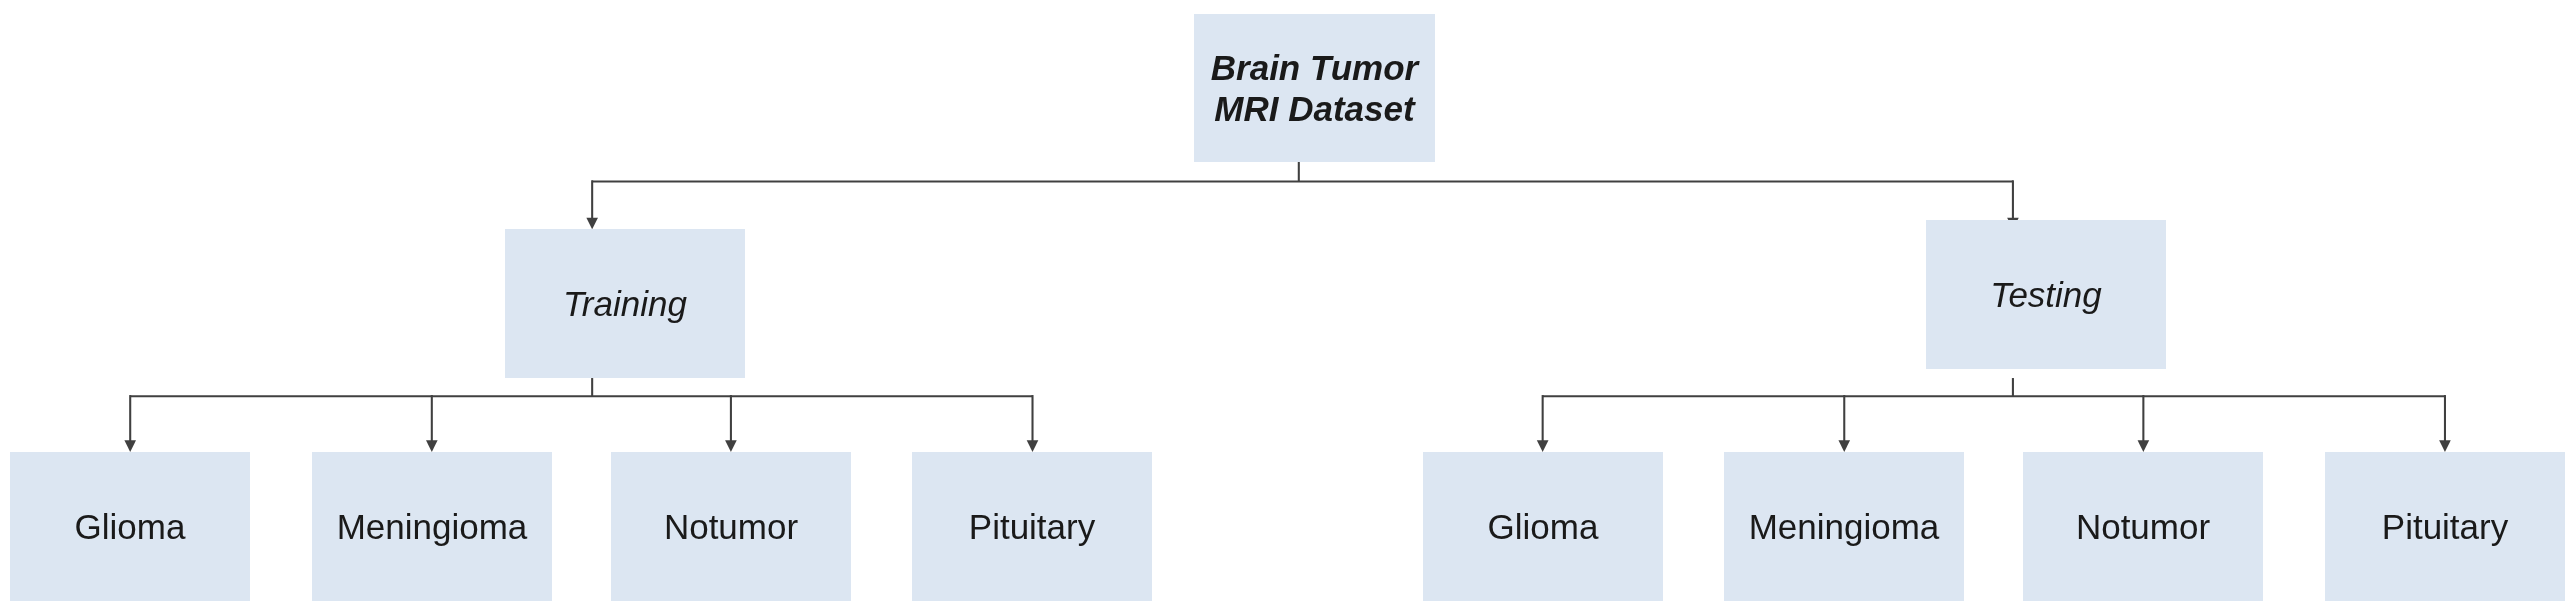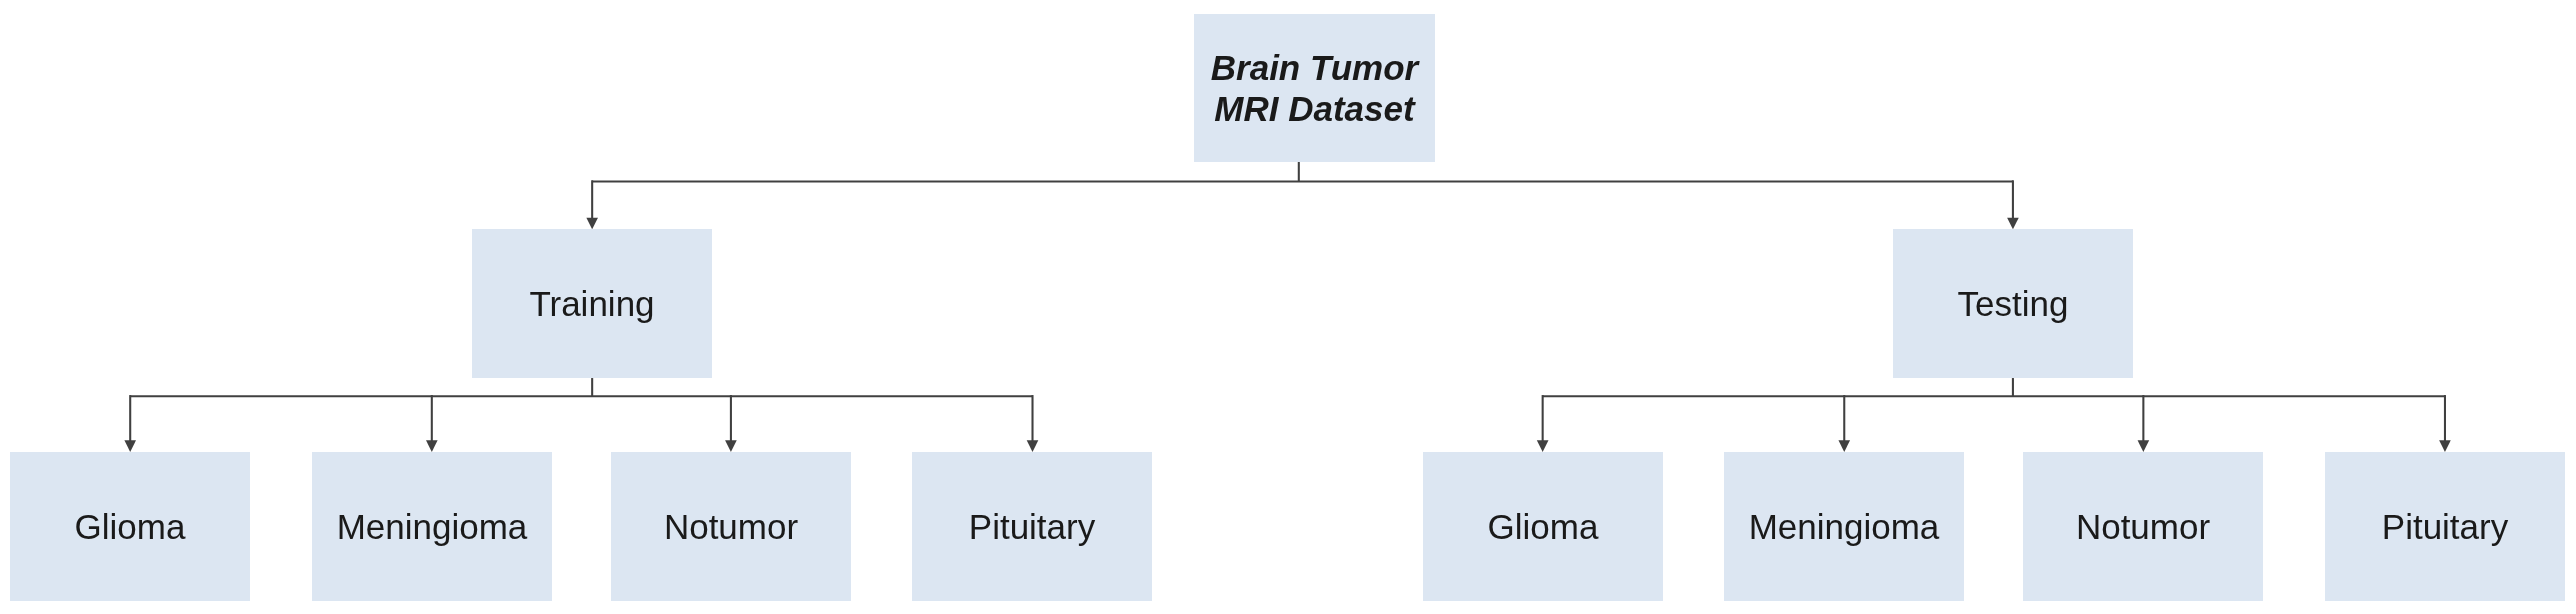--- a/index.html
+++ b/index.html
@@ -42,21 +42,23 @@
     justify-content: center;
     text-align: center;
     font-size: 35px;
   }
   .node.root {
     font-style: italic;
     font-weight: 700;
     line-height: 1.18;
   }
   .node.branch {
+    font-style: italic;
     font-weight: 400;
+    margin-left: 33px;
   }
   .node.leaf {
     font-weight: 400;
     justify-content: center;
   }
 </style>
 </head>
 <body>
 
 <div class="canvas">
@@ -102,21 +104,21 @@
   <div class="node root" style="left:1178px; top:14px; width:241px; height:148px;margin-left:16px;">
     <div>
       <div>Brain Tumor</div>
       <div>MRI Dataset</div>
     </div>
   </div>
 
   <div class="node branch" style="left:472px; top:229px; width:240px; height:149px;">
     <span>Training</span>
   </div>
-  <div class="node branch" style="left:1893px; top:229px; width:240px; height:149px;">
+  <div class="node branch" style="left:1893px; top:220px; width:240px; height:149px;">
     <span>Testing</span>
   </div>
 
   <div class="node leaf" style="left:10px; top:452px; width:240px; height:149px;">
     <span>Glioma</span>
   </div>
   <div class="node leaf" style="left:312px; top:452px; width:240px; height:149px;">
     <span>Meningioma</span>
   </div>
   <div class="node leaf" style="left:611px; top:452px; width:240px; height:149px;">

